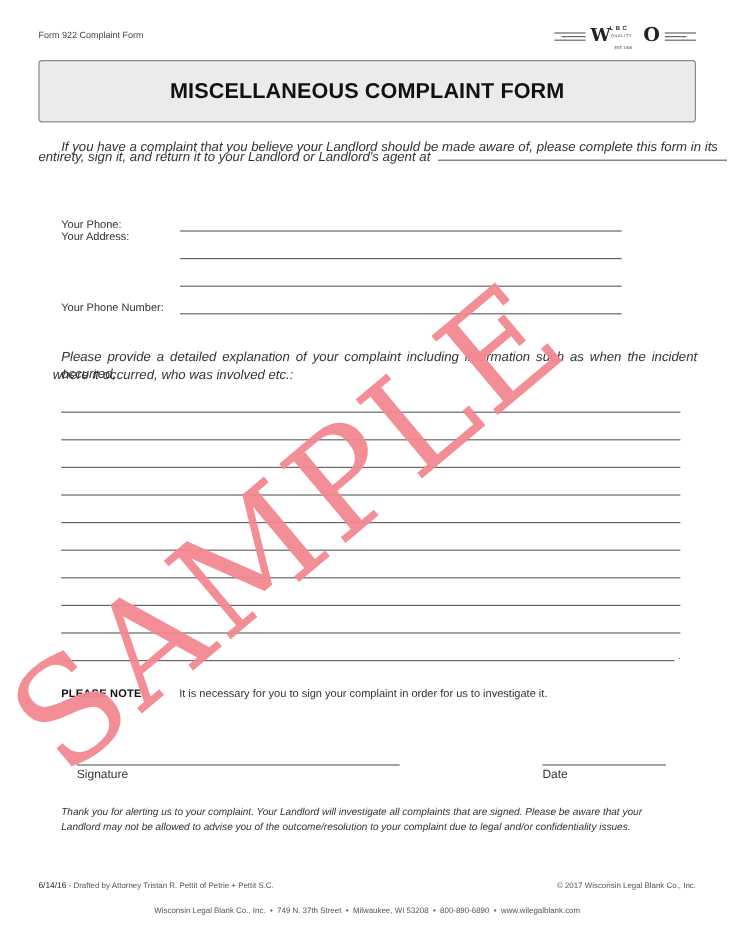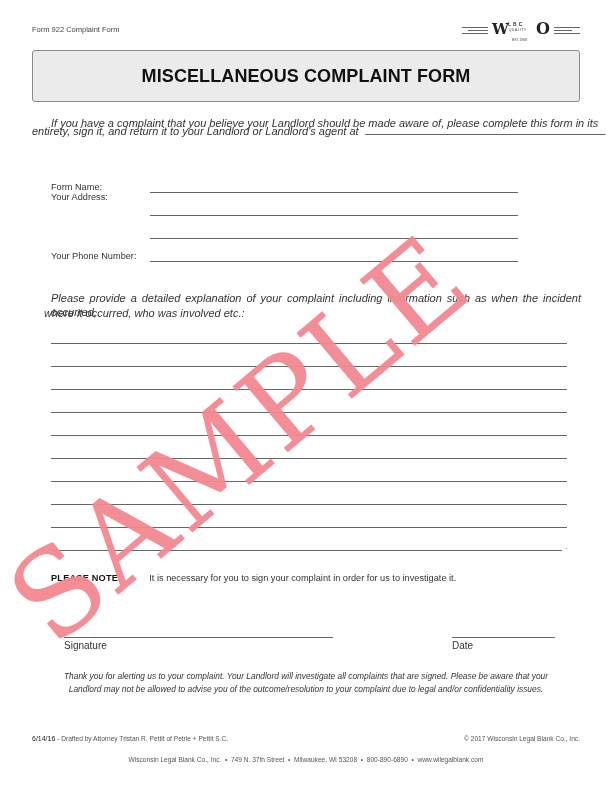--- a/index.html
+++ b/index.html
@@ -1,20 +1,20 @@
 <!DOCTYPE html>
 <html><head>
   <meta charset="utf-8">
   <style>
     html, body { margin: 0; padding: 0; background: #ffffff; }
     body {
       width: 612px; height: 792px; position: relative; overflow: hidden;
       font-family: "Liberation Sans", "DejaVu Sans", sans-serif; color: #222;
     }
-    .abs { position: absolute; text-align: center; }
+    .abs { position: absolute; }
     .form-id { left: 32px; top: 25px; font-size: 7.5px; color: #444; }
     .logo { left: 462px; top: 18px; width: 120px; height: 28px; }
     .logo .rule { position: absolute; height: 1px; background: #666; }
     .logo .W { position: absolute; left: 30px; top: 2px; font-family: "DejaVu Serif", serif; font-weight: bold; font-size: 15px; color: #222; }
     .logo .O { position: absolute; left: 74px; top: 1px; font-family: "DejaVu Serif", serif; font-weight: bold; font-size: 16px; color: #222; }
     .logo .lbc { position: absolute; left: 46px; top: 3px; font-size: 5px; letter-spacing: 2px; font-weight: bold; color: #333; }
     .logo .quality { position: absolute; left: 47px; top: 10px; font-size: 3.2px; letter-spacing: 0.6px; color: #333; }
     .logo .est { position: absolute; left: 50px; top: 20px; font-size: 3.2px; color: #333; }
 
     .title-box {
@@ -67,21 +67,21 @@
 <div class="abs title-box">
   <h1>MISCELLANEOUS COMPLAINT FORM</h1>
 </div>
 
 <div class="abs para" style="left:51px; top:112px;">If you have a complaint that you believe your Landlord should be made aware of, please complete this form in its</div>
 <div class="abs para" style="left:32px; top:120px; width:550px; white-space:nowrap;">
   <span>entirety, sign it,  and return it to your Landlord or Landlord's agent at</span>
   <span class="uline" style="width:239px; margin-left:3px;"></span><span>.</span>
 </div>
 
-<div class="abs field-label" style="top:182px;">Form Name:</div>
+<div class="abs field-label" style="top:182px;">Your Phone:</div>
 <div class="abs field-line" style="left:150px; top:192px; width:368px;"></div>
 
 <div class="abs field-label" style="top:192px;">Your Address:</div>
 <div class="abs field-line" style="left:150px; top:215px; width:368px;"></div>
 
 <div class="abs field-line" style="left:150px; top:238px; width:368px;"></div>
 
 <div class="abs field-label" style="top:251px;">Your Phone Number:</div>
 <div class="abs field-line" style="left:150px; top:261px; width:368px;"></div>
 

